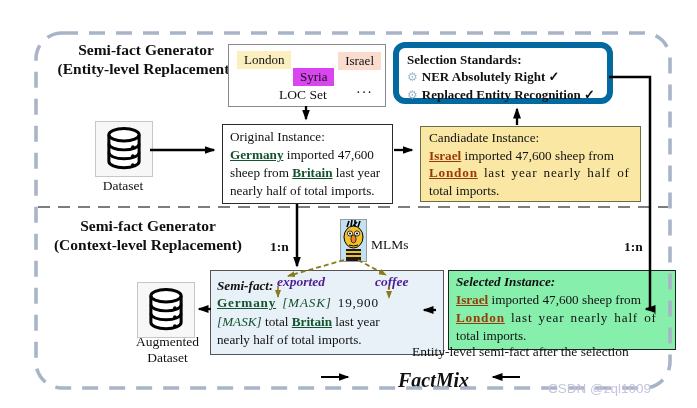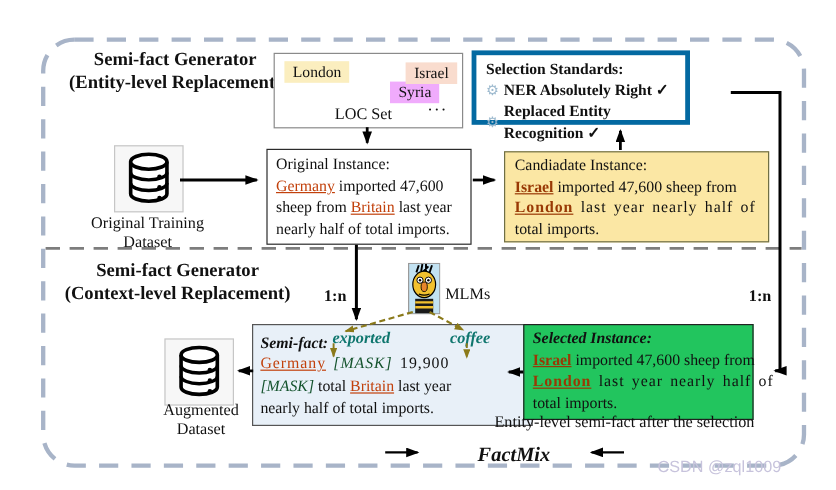--- a/index.html
+++ b/index.html
@@ -8,59 +8,59 @@
   .abs{position:absolute;}
   svg.overlay{position:absolute;left:0;top:0;z-index:6;pointer-events:none;}
   .z2{z-index:2;}
 
   .gen-title{font-weight:bold;font-size:15.5px;line-height:19px;text-align:center;}
 
   
   .loc-box{left:228px;top:44px;width:156px;height:61px;background:#fff;border:1.5px solid #8a8a8a;font-size:13px;}
   .chip{position:absolute;padding:1px 7px;font-size:13px;}
   .chip-yellow{background:#FBEEBF;}
-  .chip-green{background:#f0abfc;margin-left:32px;}
+  .chip-green{background:#d946ef;}
   .chip-pink{background:#F9DCCE;}
   .loc-caption{position:absolute;left:50px;bottom:3px;font-size:13.5px;}
   .loc-more{position:absolute;right:12px;bottom:5px;font-size:14px;letter-spacing:1px;}
 
   
-  .sel-box{left:393px;top:42px;width:182px;height:62px;background:#fff;border:4px solid #0369a1;border-radius:0;
+  .sel-box{left:393px;top:42px;width:220px;height:62px;background:#fff;border:6px solid #0369a1;border-radius:12px;
            padding:3px 8px;box-sizing:border-box;font-size:13px;}
   .sel-title{font-weight:bold;font-size:13px;line-height:17px;}
   .sel-row{display:flex;align-items:center;gap:4px;line-height:18px;font-weight:600;}
   .gear{color:#9CB9CE;font-size:12px;font-family:"DejaVu Sans",sans-serif;}
 
   
   .db-wrap{width:56px;height:54px;background:#f7f7f7;border:1px solid #c6c6c6;display:flex;align-items:center;justify-content:center;}
   .db-label{font-size:13.5px;line-height:16px;text-align:center;}
 
   
   .instance{font-size:13.2px;line-height:18px;box-sizing:border-box;}
   .orig-box{left:222px;top:124px;width:171px;height:80px;background:#fff;border:1.5px solid #2b2b2b;padding:3px 7px;}
   .cand-box{left:420px;top:126px;width:221px;height:76px;background:#FBE7A4;border:1.5px solid #6f6f45;padding:2px 8px;line-height:17.5px;}
-  .sel-inst-box{left:436px;top:270px;width:192px;height:80px;background:#22c55e;border:1.5px solid #222;padding:2px 7px;}
+  .sel-inst-box{left:448px;top:270px;width:228px;height:80px;background:#86efac;border:1.5px solid #222;padding:2px 7px;}
   .semi-box{left:210px;top:270px;width:234px;height:85px;background:#E8F0F8;border:1.5px solid #555;padding:2px 6px;line-height:18.5px;}
 
   .seg{white-space:pre;}
-  .blue{color:#c2410c;font-weight:normal;text-decoration:underline;}
+  .blue{color:#14532d;font-weight:bold;text-decoration:underline;}
   .red{color:#993905;font-weight:bold;text-decoration:underline;}
   .mask{color:#14532d;font-weight:normal;font-style:italic;}
   .it-b{font-weight:bold;font-style:italic;}
   .iline{white-space:nowrap;}
   .sp{letter-spacing:0.8px;word-spacing:2px;}
 
   .sf-line1{position:relative;height:21px;}
   .sf-title{font-weight:bold;font-style:italic;position:absolute;left:0;top:4px;}
-  .infill-word{position:absolute;top:0;color:#0f766e;font-weight:bold;font-style:italic;font-size:13.5px;}
+  .infill-word{position:absolute;top:0;color:#4c1d95;font-weight:bold;font-style:italic;font-size:13.5px;}
 
   .ratio{font-weight:bold;font-size:13.5px;}
   .mlms-label{font-size:13.5px;}
   .bottom-note{font-size:13.5px;}
-  .factmix{font-weight:bold;font-style:italic;font-size:17px;text-align:center;}
+  .factmix{font-weight:bold;font-style:italic;font-size:20px;text-align:center;}
   .watermark{font-family:"Liberation Sans",sans-serif;font-size:13.5px;color:#C7C3DC;z-index:7;}
 </style>
 </head>
 <body>
 
 <div class="canvas">
 
   <svg class="overlay" width="697" height="408" viewBox="0 0 697 408">
     <defs>
       <marker id="ah" markerUnits="userSpaceOnUse" markerWidth="12" markerHeight="10" refX="9.5" refY="4" orient="auto">
@@ -121,21 +121,20 @@
       <path d="M10 12 L10 42 A17 7 0 0 0 44 42 L44 12" fill="#fff" stroke="#000" stroke-width="3.4"></path>
       <ellipse cx="27" cy="12" rx="17" ry="7" fill="#fff" stroke="#000" stroke-width="3.4"></ellipse>
       <path d="M10 22 A17 7 0 0 0 44 22" fill="none" stroke="#000" stroke-width="3.2"></path>
       <path d="M10 32 A17 7 0 0 0 44 32" fill="none" stroke="#000" stroke-width="3.2"></path>
       <circle cx="37" cy="26" r="2.1" fill="#000"></circle>
       <circle cx="37" cy="36" r="2.1" fill="#000"></circle>
       <circle cx="37" cy="46" r="2.1" fill="#000"></circle>
     </svg>
   </div>
   <div class="abs db-label z2" style="left:58px;top:178px;width:130px;">
-    <div>Original Training</div>
     <div>Dataset</div>
   </div>
 
   <div class="abs instance orig-box z2">
     <div class="iline">Original Instance:</div>
     <div class="iline">
       <span class="seg blue">Germany</span><span class="seg"> imported 47,600</span>
     </div>
     <div class="iline">
       <span class="seg">sheep from </span><span class="seg blue">Britain</span><span class="seg"> last year</span>

